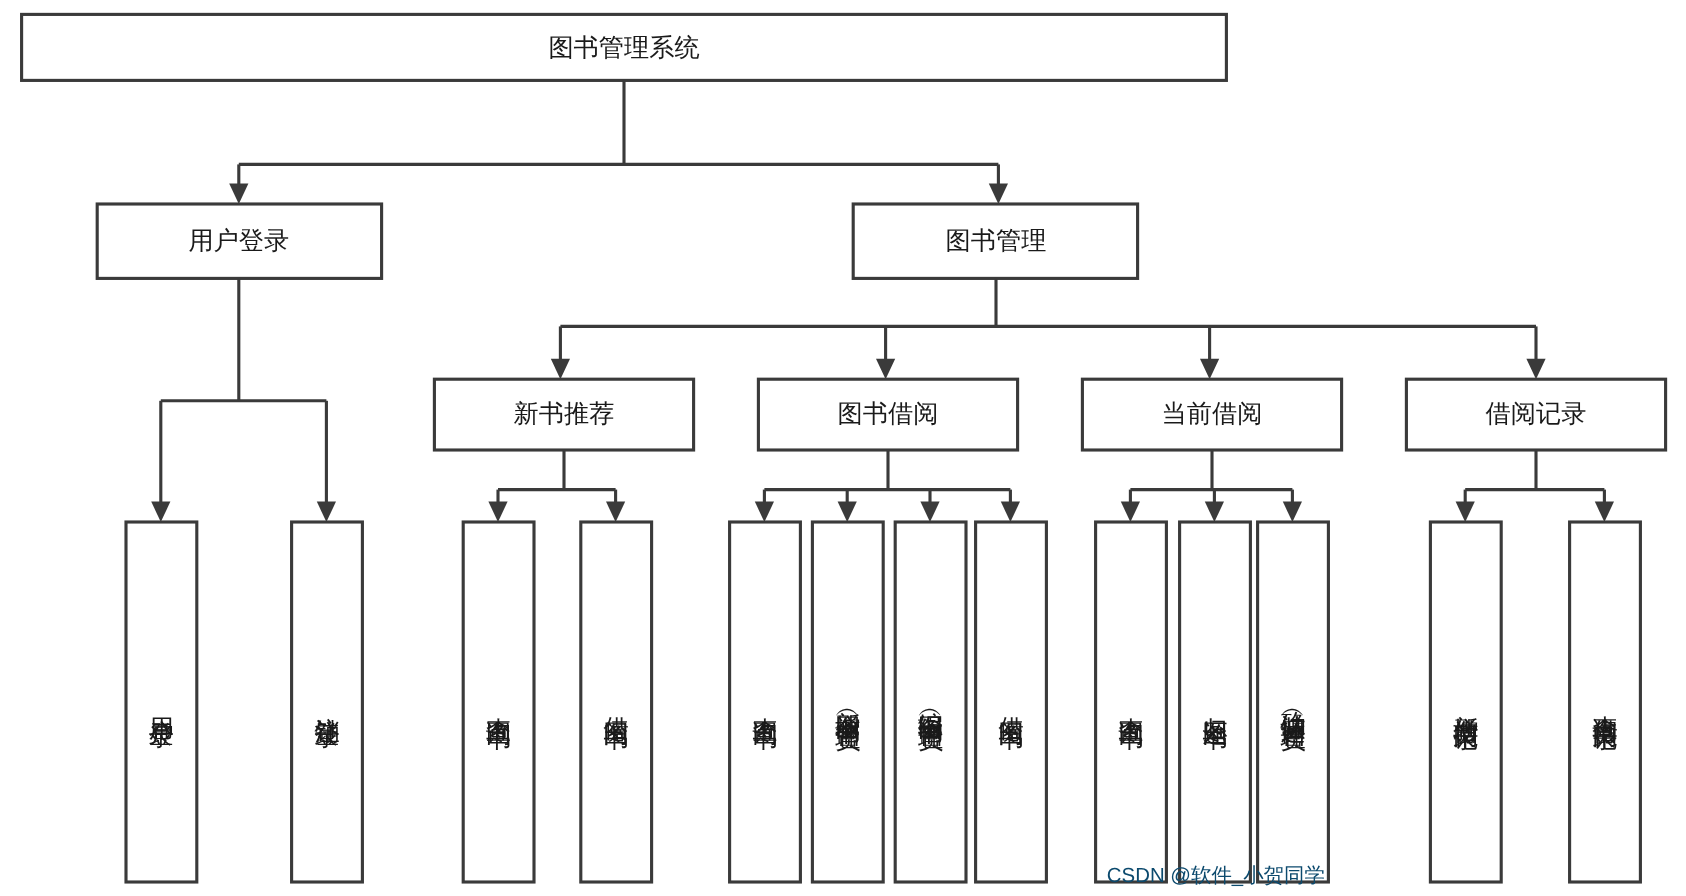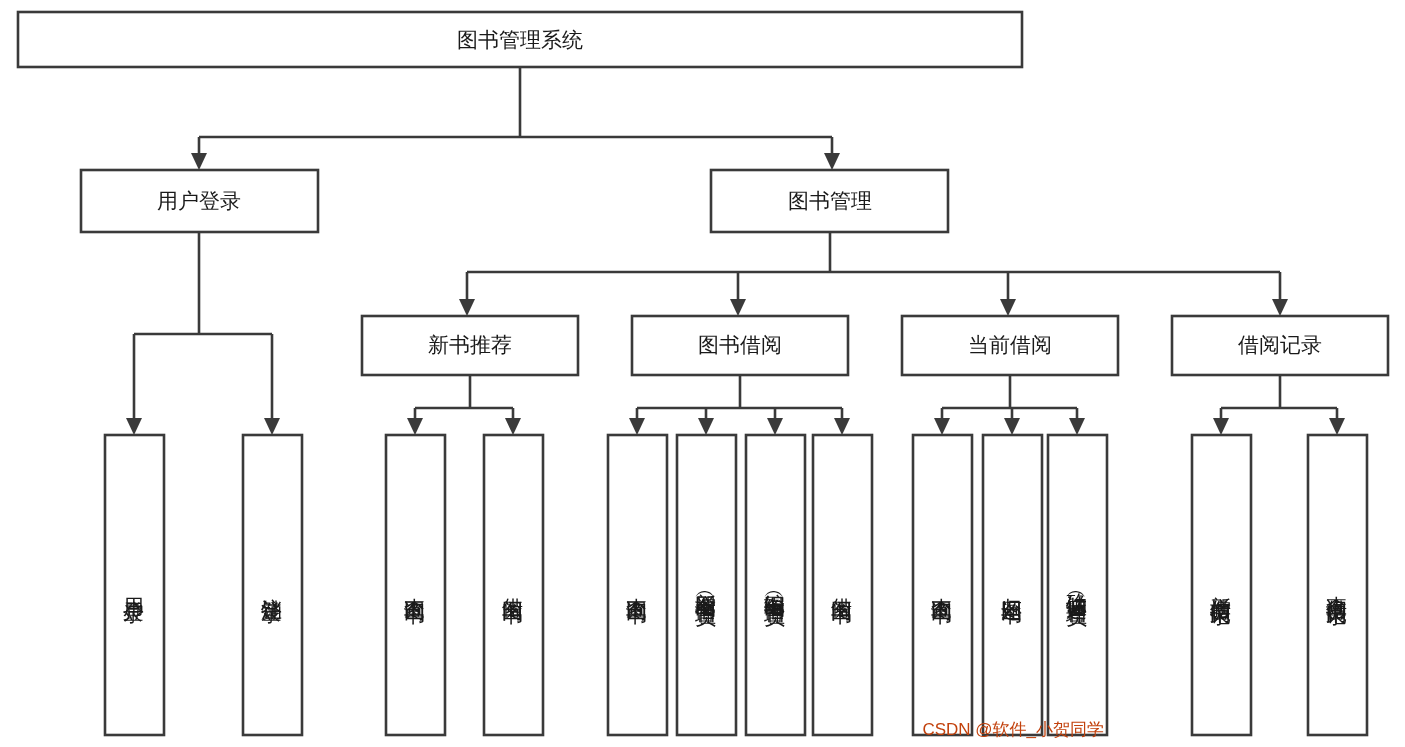--- a/index.html
+++ b/index.html
@@ -57,21 +57,21 @@
     text-anchor: middle;
     dominant-baseline: central;
     letter-spacing: 2px;
   }
   .watermark {
     position: absolute;
     right: 6px;
     bottom: 6px;
     font-family: "Liberation Sans", "DejaVu Sans", sans-serif;
     font-size: 17px;
-    color: #c2410c;
+    color: #0c4a6e;
     white-space: nowrap;
     user-select: none;
   }
 </style>
 </head>
 <body>
 
 <div id="diagram-root">
 
   <svg class="flow" viewBox="0 0 1405 747" xmlns="http://www.w3.org/2000/svg">

